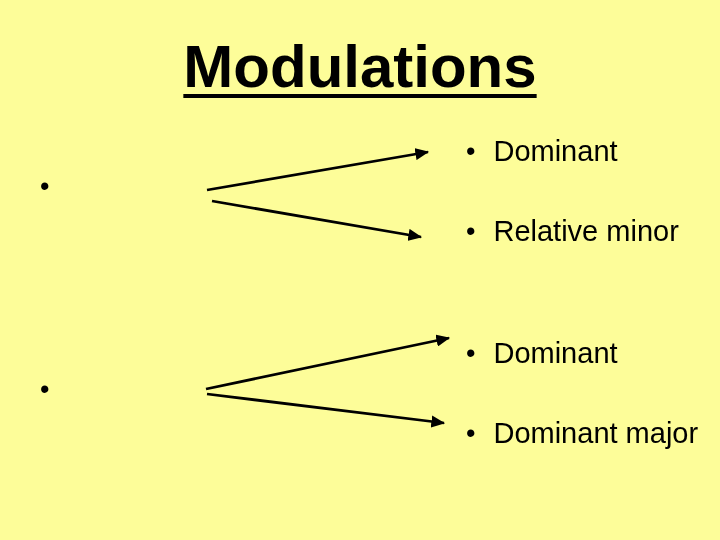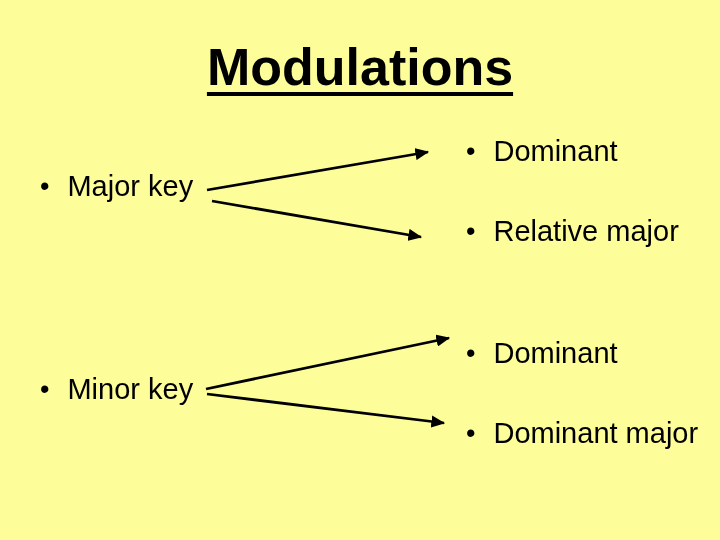--- a/index.html
+++ b/index.html
@@ -17,21 +17,21 @@
     position: relative;
     width: 720px;
     height: 540px;
   }
   .slide-title {
     position: absolute;
     top: 42px;
     left: 0;
     width: 720px;
     text-align: center;
-    font-size: 52px;
+    font-size: 60px;
     font-weight: bold;
     line-height: 50px;
     text-decoration: underline;
     text-decoration-thickness: 4px;
     text-underline-offset: 7px;
     letter-spacing: 0px;
   }
   .bullet-item {
     position: absolute;
     display: flex;
@@ -74,36 +74,34 @@
       </marker>
     </defs>
   <line x1="207" y1="190" x2="428" y2="152" stroke="#000000" stroke-width="2.75" marker-end="url(#arrowhead)"></line>
       <line x1="212" y1="201" x2="421" y2="237" stroke="#000000" stroke-width="2.75" marker-end="url(#arrowhead)"></line>
       <line x1="206" y1="389" x2="449" y2="338" stroke="#000000" stroke-width="2.75" marker-end="url(#arrowhead)"></line>
       <line x1="207" y1="394" x2="444" y2="423" stroke="#000000" stroke-width="2.75" marker-end="url(#arrowhead)"></line>
     </svg>
 
   <div class="bullet-item pos-major-key">
     <span class="bullet">•</span>
-    <span class="label">Major key</span>
   </div>
 
   <div class="bullet-item pos-dominant-major">
     <span class="bullet">•</span>
     <span class="label">Dominant</span>
   </div>
 
   <div class="bullet-item pos-relative-minor">
     <span class="bullet">•</span>
-    <span class="label">Relative major</span>
+    <span class="label">Relative minor</span>
   </div>
 
   <div class="bullet-item pos-minor-key">
     <span class="bullet">•</span>
-    <span class="label">Minor key</span>
   </div>
 
   <div class="bullet-item pos-dominant-minor">
     <span class="bullet">•</span>
     <span class="label">Dominant</span>
   </div>
 
   <div class="bullet-item pos-relative-major">
     <span class="bullet">•</span>
     <span class="label">Dominant major</span>

